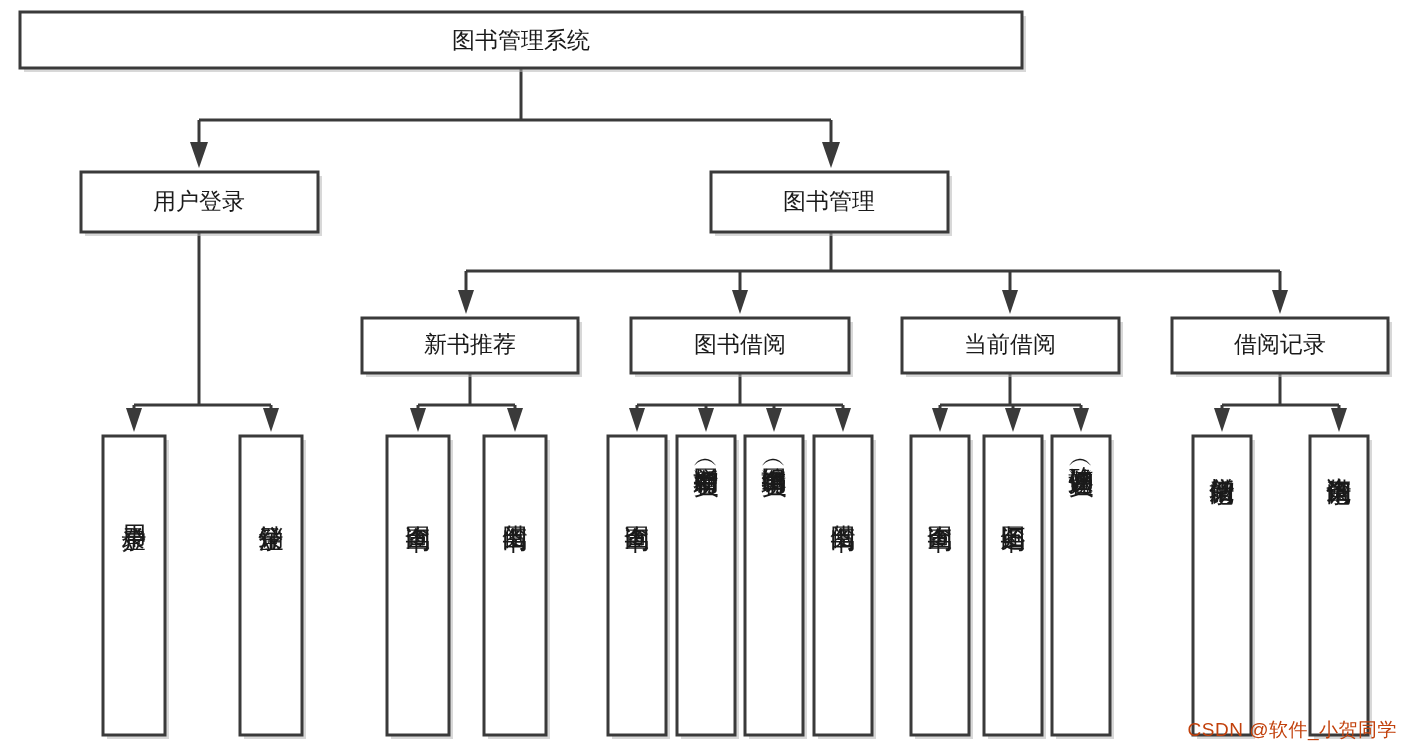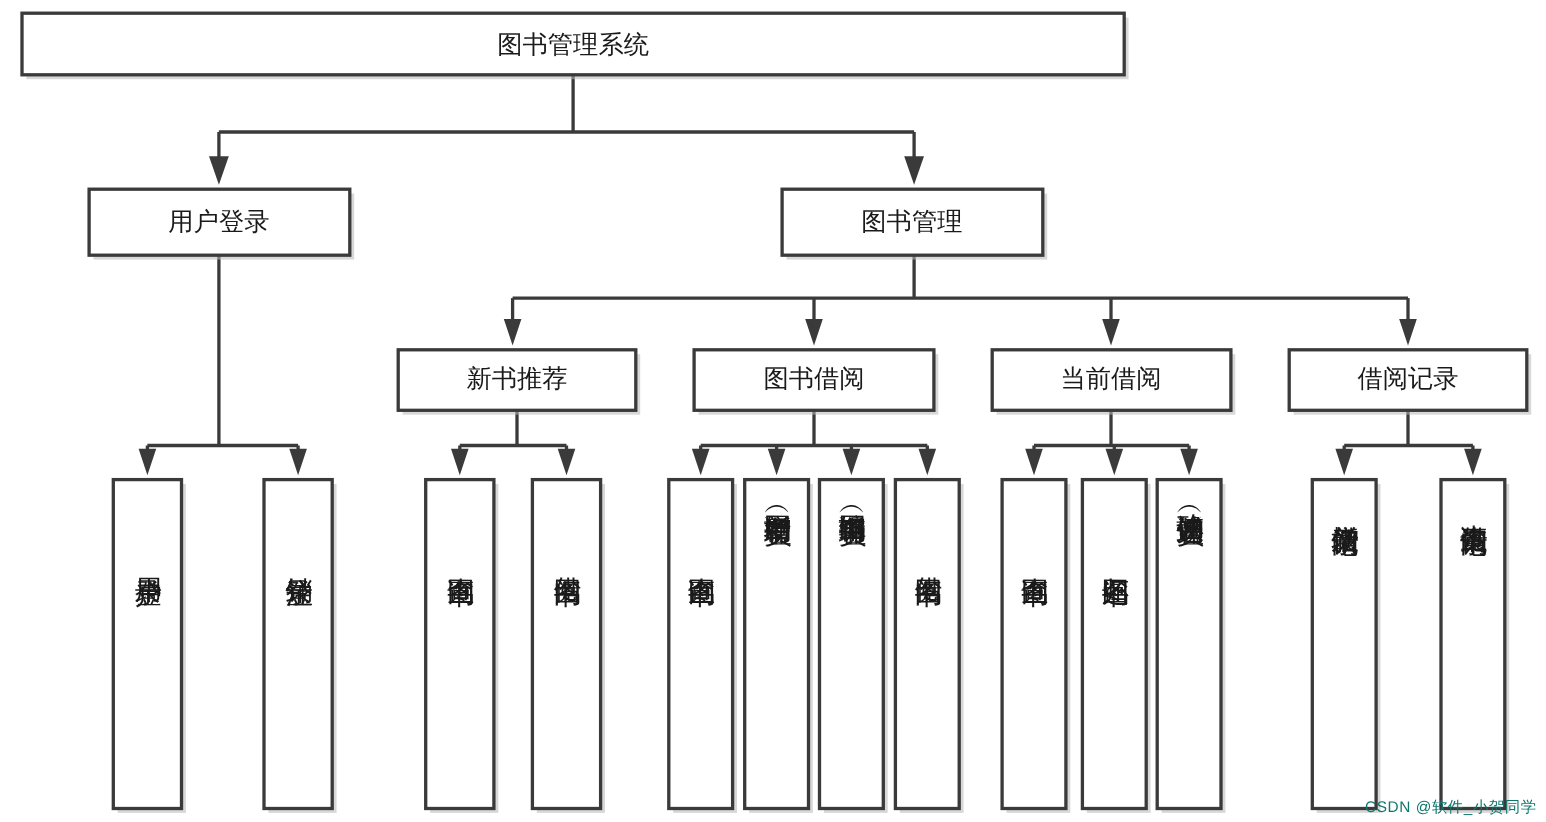--- a/index.html
+++ b/index.html
@@ -63,22 +63,22 @@
     letter-spacing: 1px;
     white-space: nowrap;
     transform: translateX(-50%);
     pointer-events: none;
   }
   .watermark {
     position: absolute;
     right: 8px;
     bottom: 4px;
     font-family: "Liberation Sans", sans-serif;
-    font-size: 14px;
-    color: #0f766e;
+    font-size: 19px;
+    color: #c2410c;
     white-space: nowrap;
     letter-spacing: 0.5px;
   }
 </style>
 </head>
 <body>
 
 <div id="diagram-root">
 
   <svg id="tree-svg" viewBox="0 0 1405 747">

